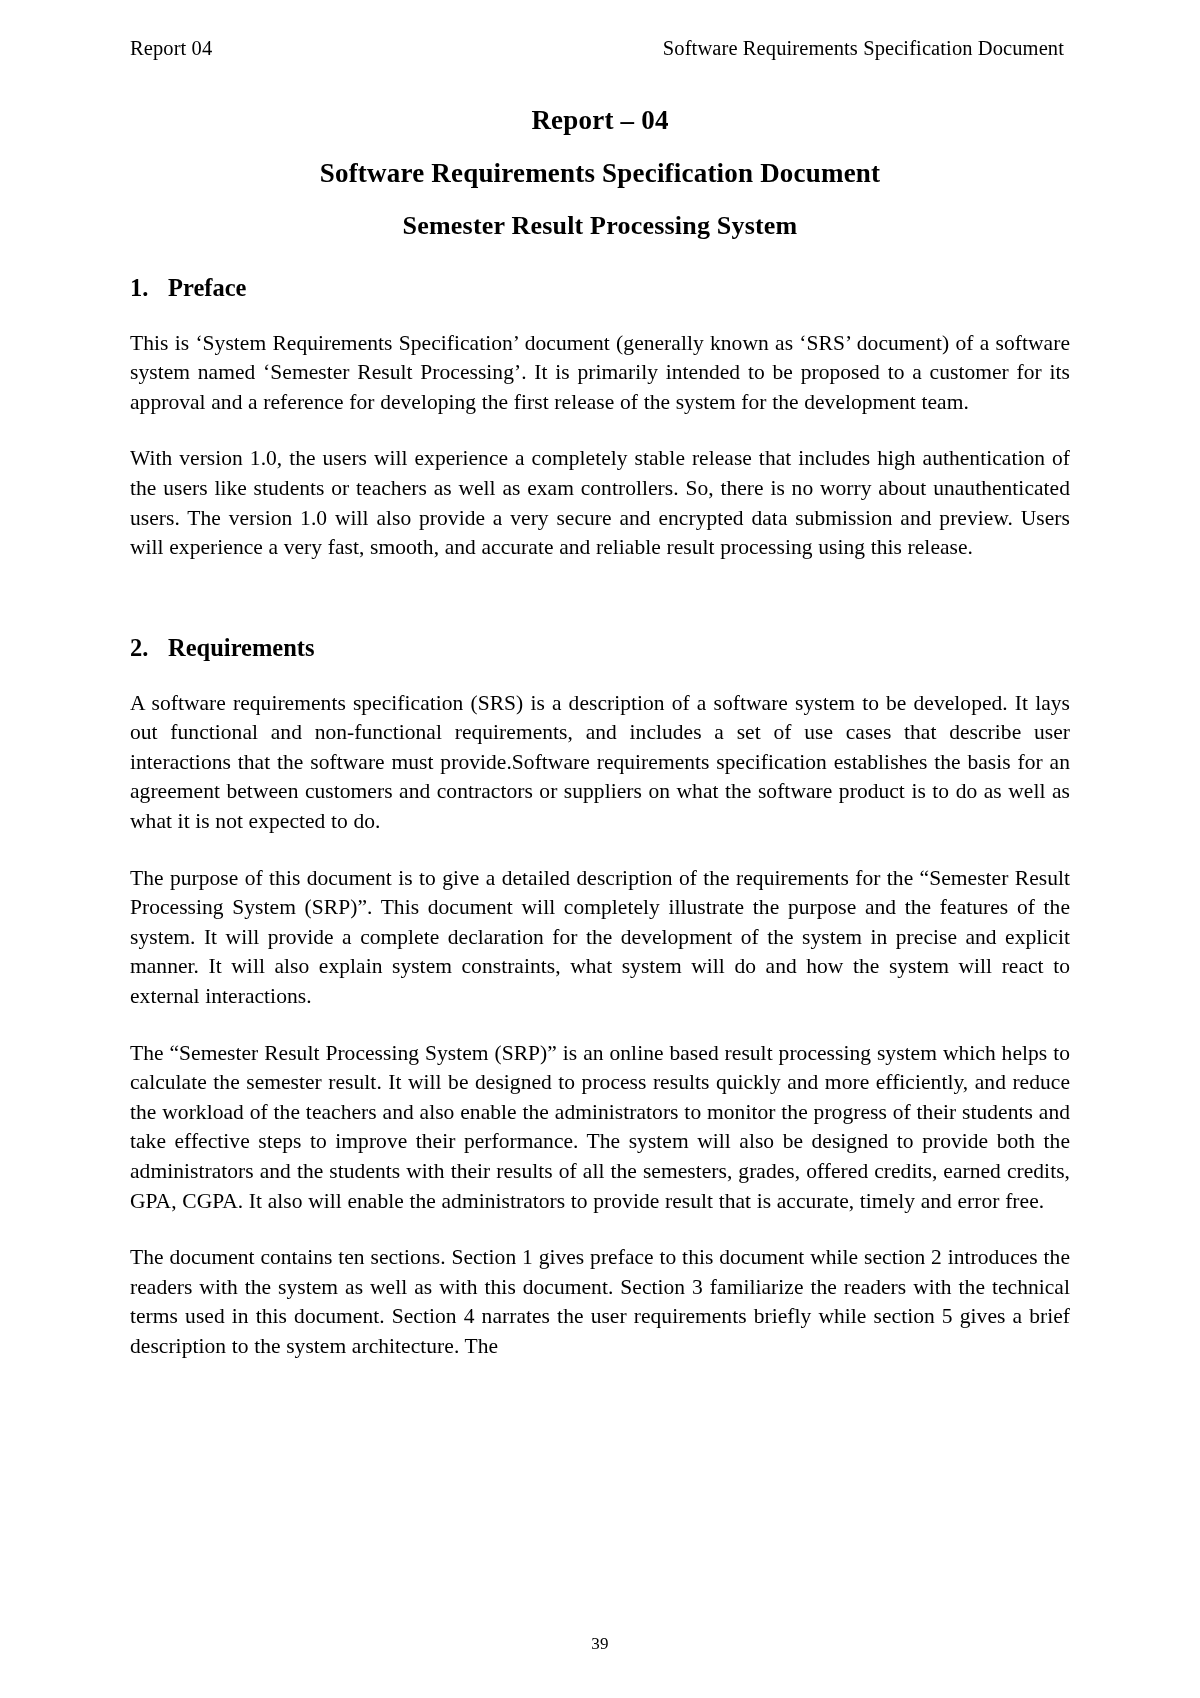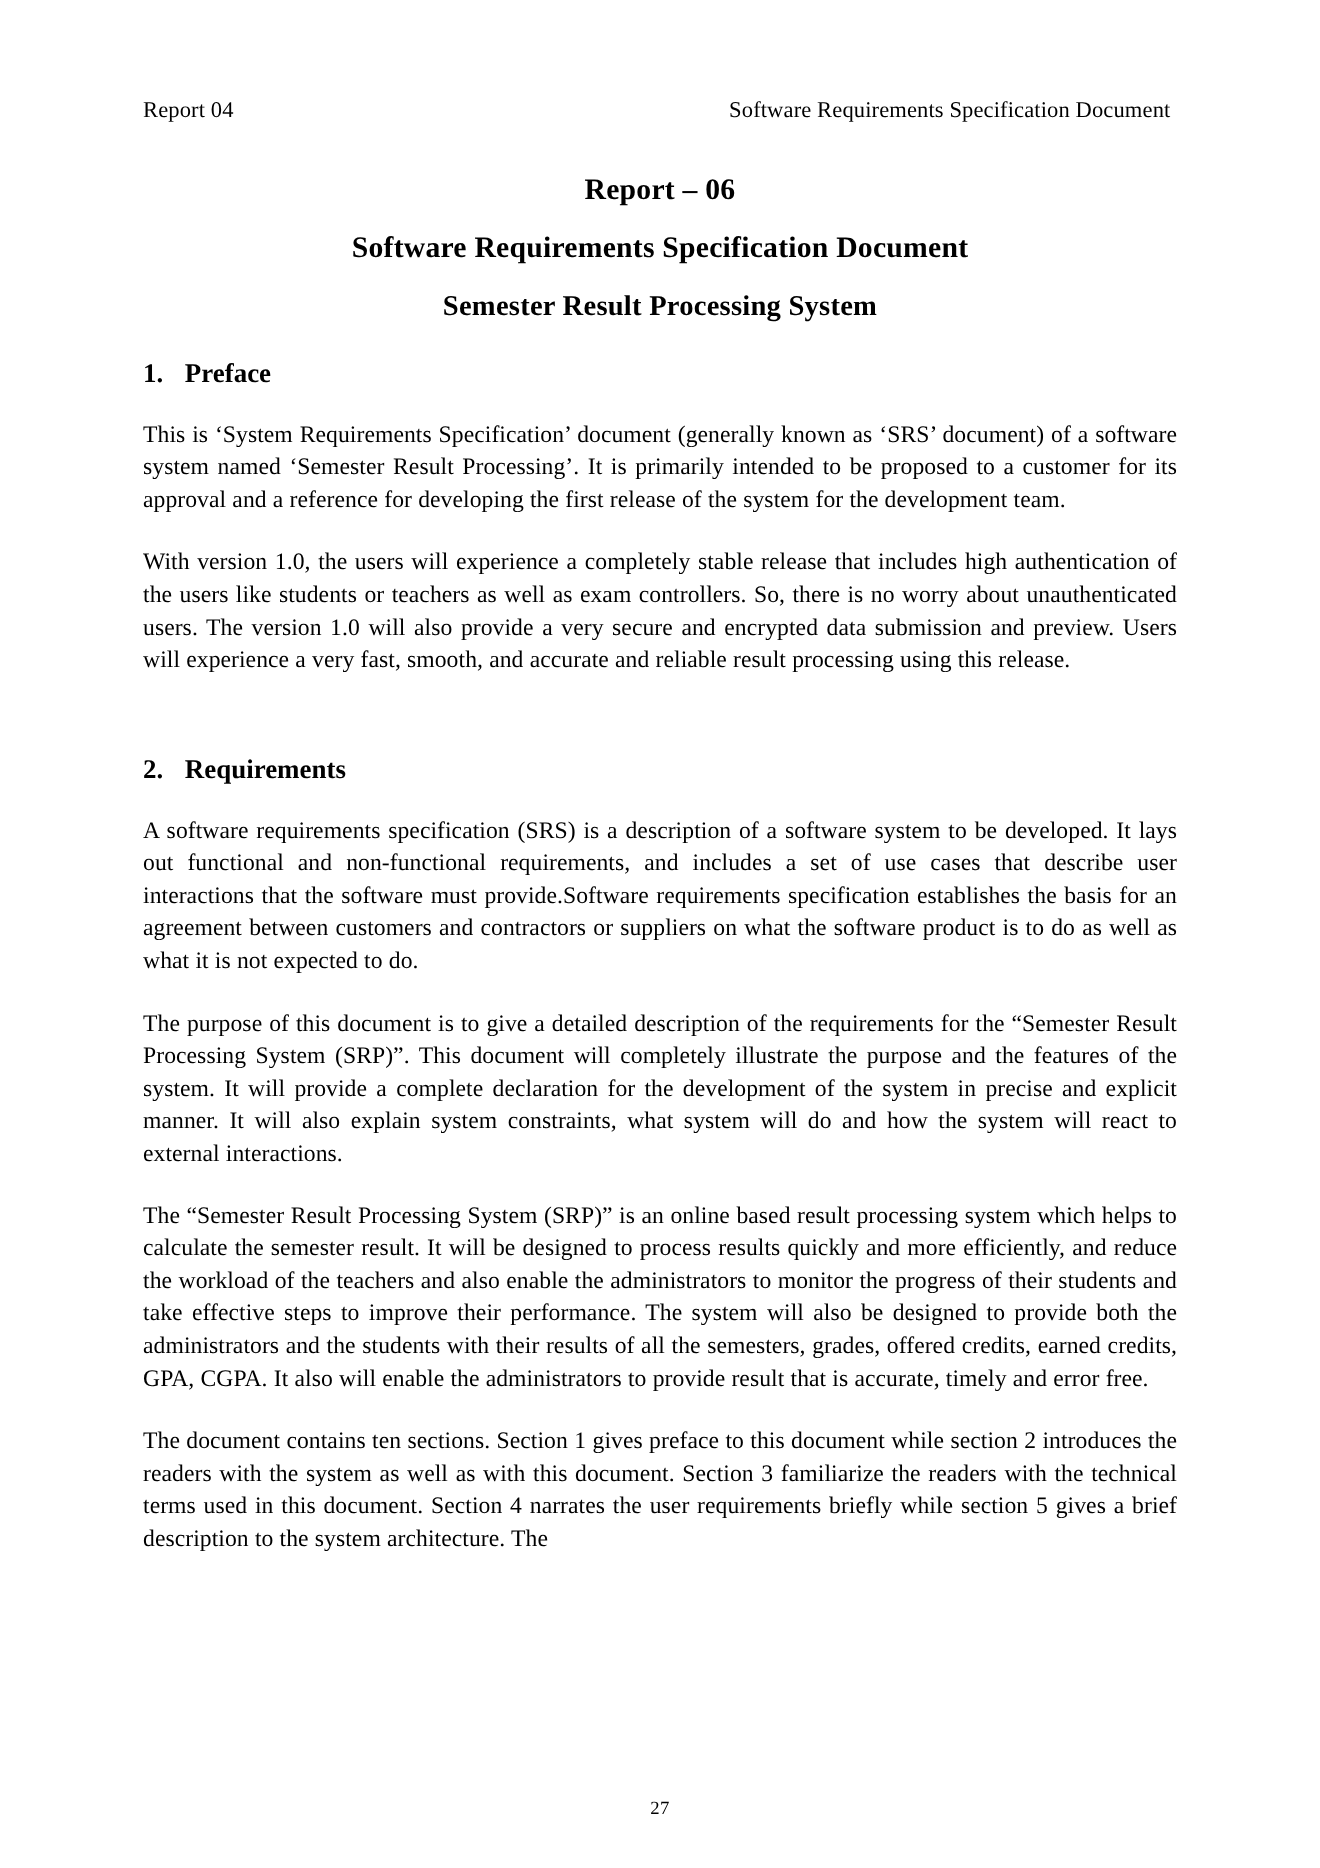--- a/index.html
+++ b/index.html
@@ -11,21 +11,21 @@
     font-family: "Liberation Serif", "DejaVu Serif", serif;
     color: #000000;
   }
   .page {
     position: relative;
     width: 1200px;
     height: 1698px;
     margin: 0 auto;
     background: #ffffff;
     box-sizing: border-box;
-    padding: 88px 130px 0 130px;
+    padding: 36px 130px 0 130px;
     overflow: hidden;
   }
   
   .running-header {
     display: flex;
     align-items: baseline;
     width: 100%;
     font-size: 20.5px;
     line-height: 1.2;
     letter-spacing: 0.1px;
@@ -104,36 +104,36 @@
 <body>
 
 <div class="page">
 
   <div class="running-header">
     <span class="left">Report 04</span>
     <span class="right">Software Requirements Specification Document</span>
   </div>
 
   <div class="title-block">
-    <div class="doc-title t1">Report – 06</div>
+    <div class="doc-title t1">Report – 04</div>
     <div class="doc-title t2">Software Requirements Specification Document</div>
     <div class="doc-title t3">Semester Result Processing System</div>
   </div>
 
   <div class="section-heading">
     <span class="num">1.</span>
     <span class="txt">Preface</span>
   </div>
   <p class="body first">This is ‘System Requirements Specification’ document (generally known as ‘SRS’ document) of a software system named ‘Semester Result Processing’. It is primarily intended to be proposed to a customer for its approval and a reference for developing the first release of the system for the development team.</p>
   <p class="body">With version 1.0, the users will experience a completely stable release that includes high authentication of the users like students or teachers as well as exam controllers. So, there is no worry about unauthenticated users. The version 1.0 will also provide a very secure and encrypted data submission and preview. Users will experience a very fast, smooth, and accurate and reliable result processing using this release.</p>
 
   <div class="section-heading intro">
     <span class="num">2.</span>
     <span class="txt">Requirements</span>
   </div>
   <p class="body first">A software requirements specification (SRS) is a description of a software system to be developed. It lays out functional and non-functional requirements, and includes a set of use cases that describe user interactions that the software must provide.Software requirements specification establishes the basis for an agreement between customers and contractors or suppliers on what the software product is to do as well as what it is not expected to do.</p>
   <p class="body">The purpose of this document is to give a detailed description of the requirements for the “Semester Result Processing System (SRP)”. This document will completely illustrate the purpose and the features of the system. It will provide a complete declaration for the development of the system in precise and explicit manner. It will also explain system constraints, what system will do and how the system will react to external interactions.</p>
   <p class="body">The “Semester Result Processing System (SRP)” is an online based result processing system which helps to calculate the semester result. It will be designed to process results quickly and more efficiently, and reduce the workload of the teachers and also enable the administrators to monitor the progress of their students and take effective steps to improve their performance. The system will also be designed to provide both the administrators and the students with their results of all the semesters, grades, offered credits, earned credits, GPA, CGPA. It also will enable the administrators to provide result that is accurate, timely and error free.</p>
   <p class="body">The document contains ten sections. Section 1 gives preface to this document while section 2 introduces the readers with the system as well as with this document. Section 3 familiarize the readers with the technical terms used in this document. Section 4 narrates the user requirements briefly while section 5 gives a brief description to the system architecture. The</p>
 
-  <div class="page-number">27</div>
+  <div class="page-number">39</div>
 
 </div>
 
 </body></html>

